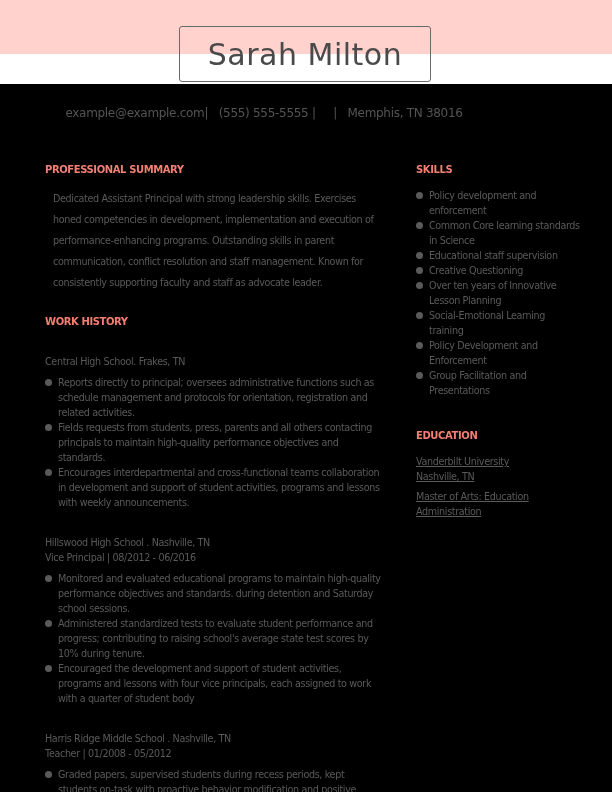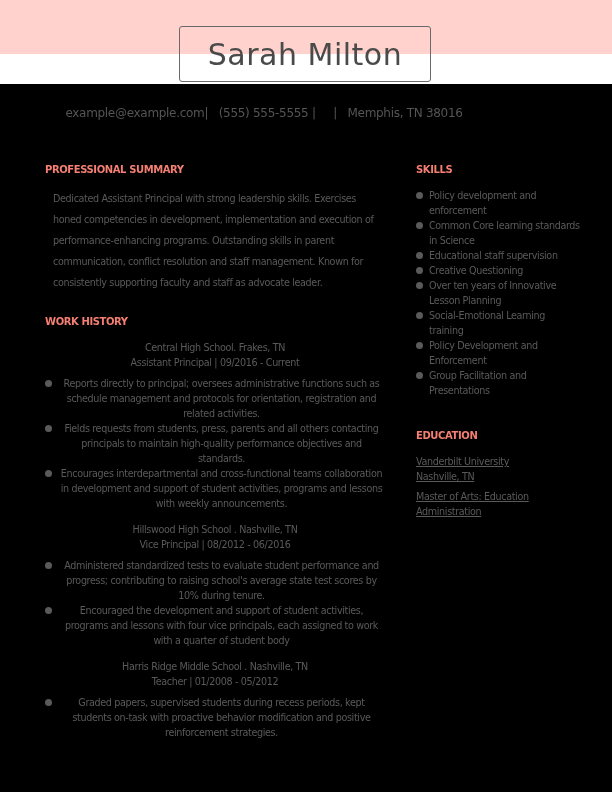--- a/index.html
+++ b/index.html
@@ -24,21 +24,21 @@
   .col-left { position:absolute; left:45px; top:163px; width:340px; }
   .col-right { position:absolute; left:416px; top:163px; width:165px; }
   .heading {
     color:#f47f72; font-size:10px; letter-spacing:-0.4px; margin:0; line-height:14px;
     text-transform:uppercase;
   }
   .para {
     font-size:9.6px; line-height:21px; letter-spacing:-0.35px; margin:11px 0 0 8px;
   }
   .section-gap { height:22px; }
-  .job { margin-top:11px;text-align:center; }
+  .job { margin-top:25px; }
   .job-meta { font-size:9.6px; line-height:15px; letter-spacing:-0.35px; }
   ul.bullets { list-style:none; margin:6px 0 0 0; padding:0; }
   ul.bullets li {
     position:relative; padding-left:13px; font-size:9.6px; line-height:15px; letter-spacing:-0.35px;
   }
   ul.bullets li .dot {
     position:absolute; left:0; top:4px; width:7px; height:7px; border-radius:50%; background:#5a5a5a;
   }
   .skills ul.bullets { margin-top:11px; }
   .edu-block { margin-top:11px; font-size:9.6px; line-height:15px; letter-spacing:-0.35px;text-decoration:underline; }
@@ -62,32 +62,32 @@
     <p class="para">Dedicated Assistant Principal with strong leadership skills. Exercises honed competencies in development, implementation and execution of performance-enhancing programs. Outstanding skills in parent communication, conflict resolution and staff management. Known for consistently supporting faculty and staff as advocate leader.</p>
   </section>
 
   <div class="section-gap"></div>
 
   <section>
     <h2 class="heading">WORK HISTORY</h2>
 
     <div class="job">
       <div class="job-meta">Central High School. Frakes, TN</div>
-      <div class="job-meta">Assistant Principal  |   09/2016 - Current</div>
       <ul class="bullets">
         <li><span class="dot"></span><span>Reports directly to principal; oversees administrative functions such as schedule management and protocols for orientation, registration and related activities.</span></li>
         <li><span class="dot"></span><span>Fields requests from students, press, parents and all others contacting principals to maintain high-quality performance objectives and standards.</span></li>
         <li><span class="dot"></span><span>Encourages interdepartmental and cross-functional teams collaboration in development and support of student activities, programs and lessons with weekly announcements.</span></li>
       </ul>
     </div>
 
     <div class="job">
       <div class="job-meta">Hillswood High School . Nashville, TN</div>
       <div class="job-meta">Vice Principal  |   08/2012 - 06/2016</div>
       <ul class="bullets">
+        <li><span class="dot"></span><span>Monitored and evaluated educational programs to maintain high-quality performance objectives and standards. during detention and Saturday school sessions.</span></li>
         <li><span class="dot"></span><span>Administered standardized tests to evaluate student performance and progress; contributing to raising school's average state test scores by 10% during tenure.</span></li>
         <li><span class="dot"></span><span>Encouraged the development and support of student activities, programs and lessons with four vice principals, each assigned to work with a quarter of student body</span></li>
       </ul>
     </div>
 
     <div class="job">
       <div class="job-meta">Harris Ridge Middle School . Nashville, TN</div>
       <div class="job-meta">Teacher  |   01/2008 - 05/2012</div>
       <ul class="bullets">
         <li><span class="dot"></span><span>Graded papers, supervised students during recess periods, kept students on-task with proactive behavior modification and positive reinforcement strategies.</span></li>

